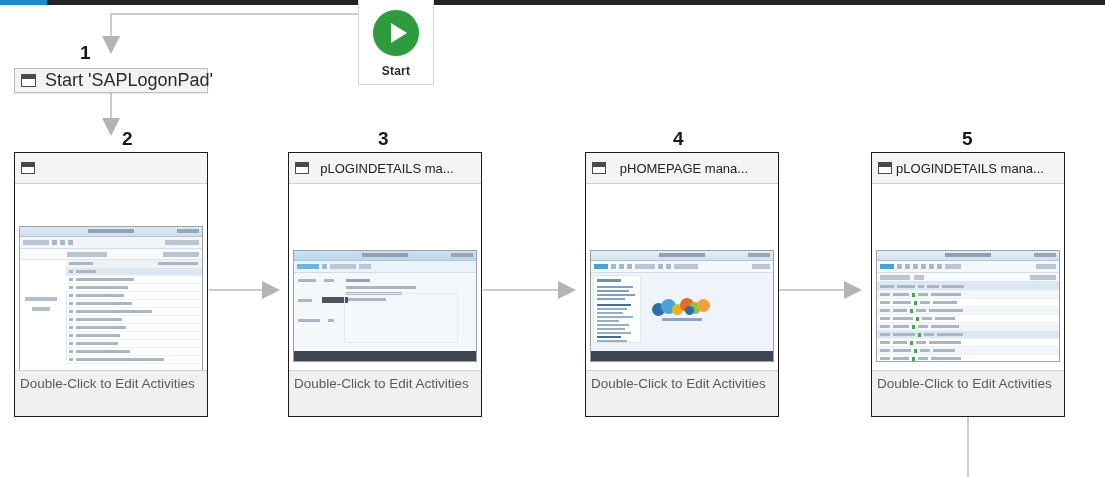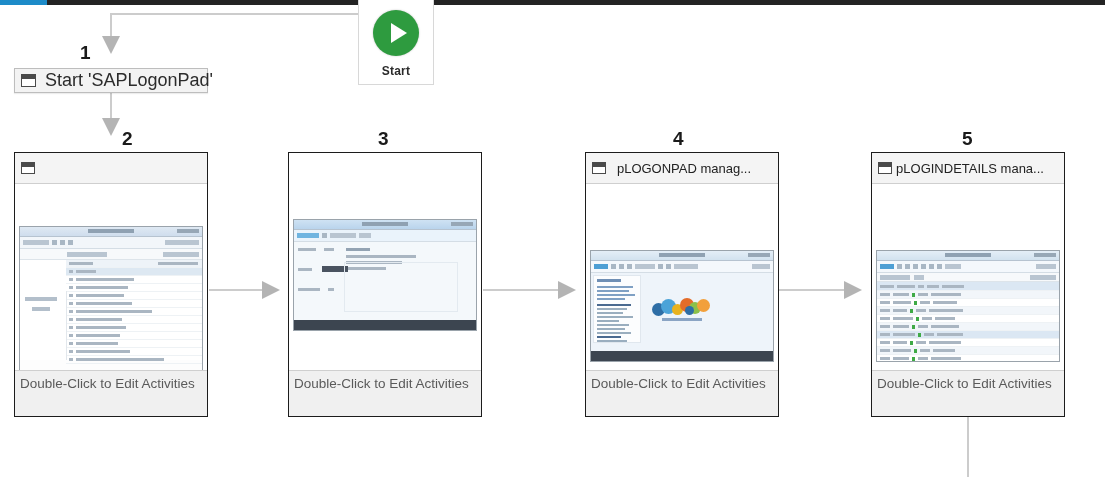--- a/index.html
+++ b/index.html
@@ -371,20 +371,24 @@
                 <i style="width:88px;"></i>
               </div>
           </div>
         </div>
       </div>
     </div>
     <div class="card-foot">Double-Click to Edit Activities</div>
   </div>
 
   <div class="card" style="left:288px; top:152px;">
+    <div class="card-head">
+      <span class="win-icon"></span>
+      <span class="card-title">pLOGINDETAILS ma...</span>
+    </div>
     <div class="card-body">
       <div class="thumb" style="top:66px; height:112px;">
         <div class="tb-title" style="background:linear-gradient(#cfe2f3,#b9d4ec);">
             <span class="t-txt"></span>
           </div>
         <div class="tb-toolbar" style="background:#eaf3fb;">
           <span class="tb-pill" style="width:22px; background:#6fb4e0;"></span>
           <span class="tb-dot"></span>
           <span class="tb-pill" style="width:26px;"></span>
           <span class="tb-pill" style="width:12px;"></span>
@@ -416,21 +420,21 @@
         </div>
         <div class="tb-foot"></div>
       </div>
     </div>
     <div class="card-foot">Double-Click to Edit Activities</div>
   </div>
 
   <div class="card" style="left:585px; top:152px;">
     <div class="card-head">
       <span class="win-icon"></span>
-      <span class="card-title">pLOGONPAD manag...</span>
+      <span class="card-title">pHOMEPAGE mana...</span>
     </div>
     <div class="card-body">
       <div class="thumb" style="top:66px; height:112px;">
         <div class="tb-title" style="background:linear-gradient(#e4eef7,#d2e2ef);">
             <span class="t-txt"></span>
           </div>
         <div class="tb-toolbar" style="background:#f4f8fc;">
           <span class="tb-pill" style="width:14px; background:#4e9fd4;"></span>
           <span class="tb-dot"></span>
             <span class="tb-dot"></span>

